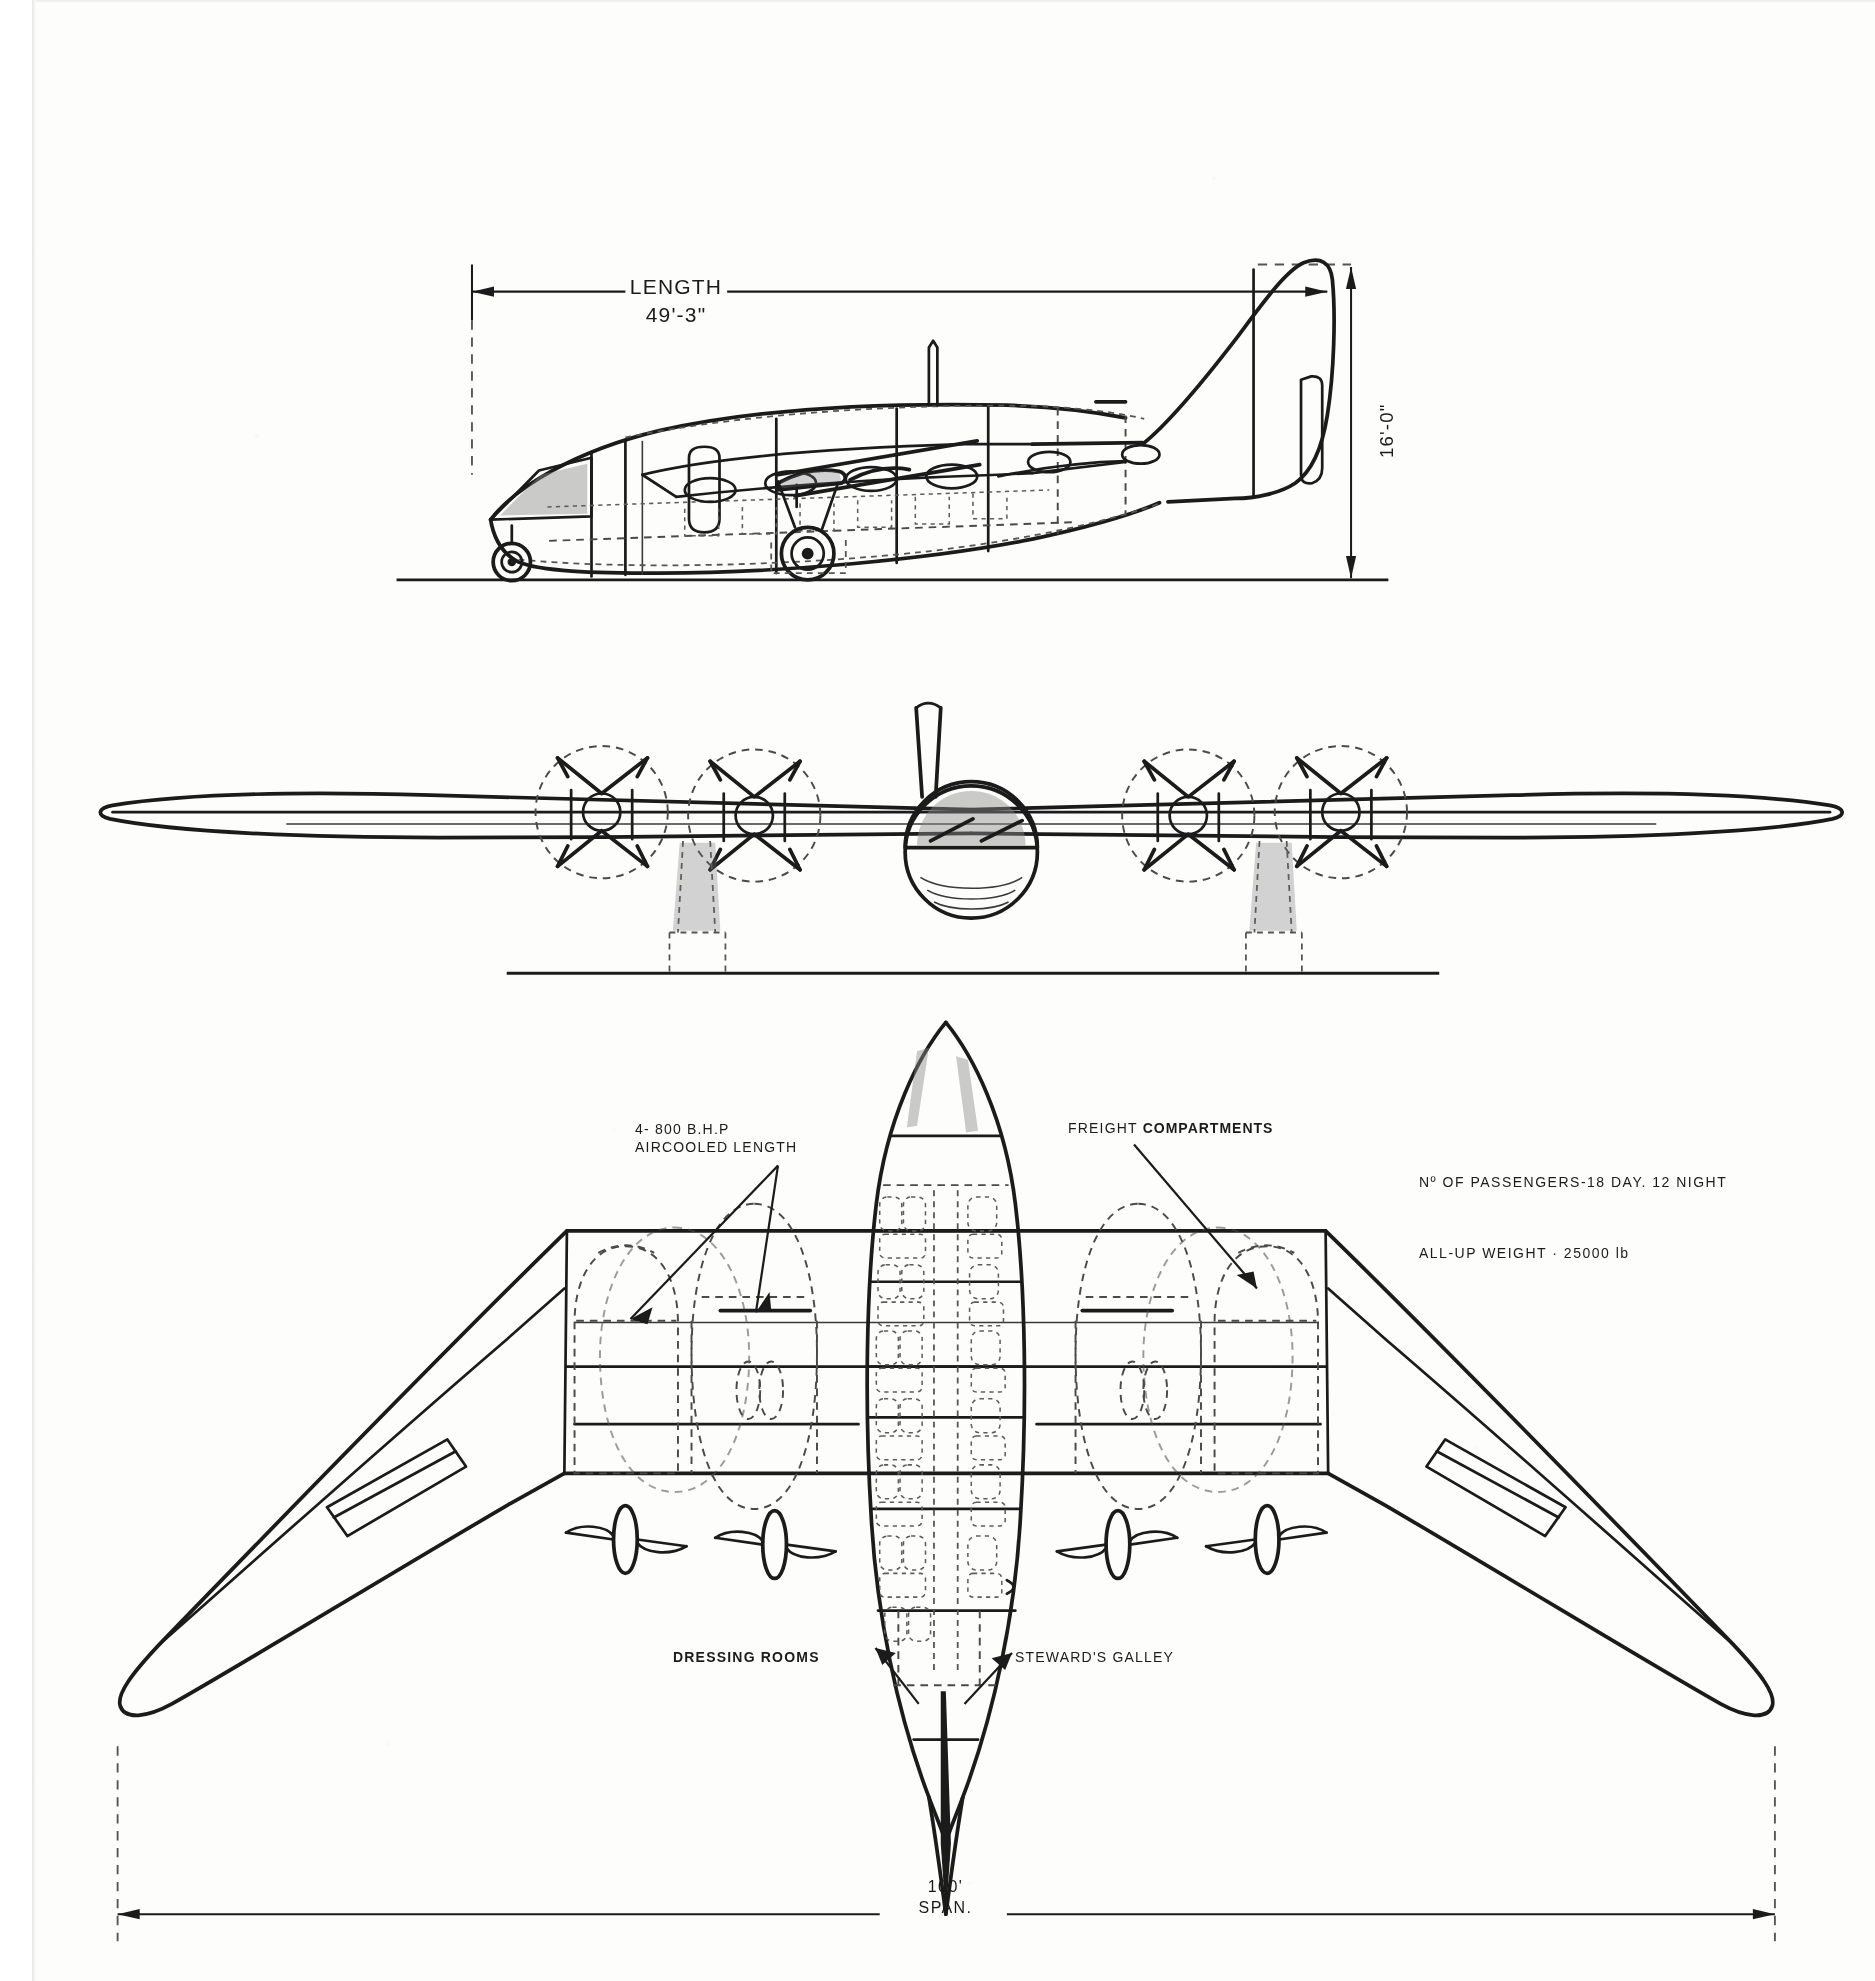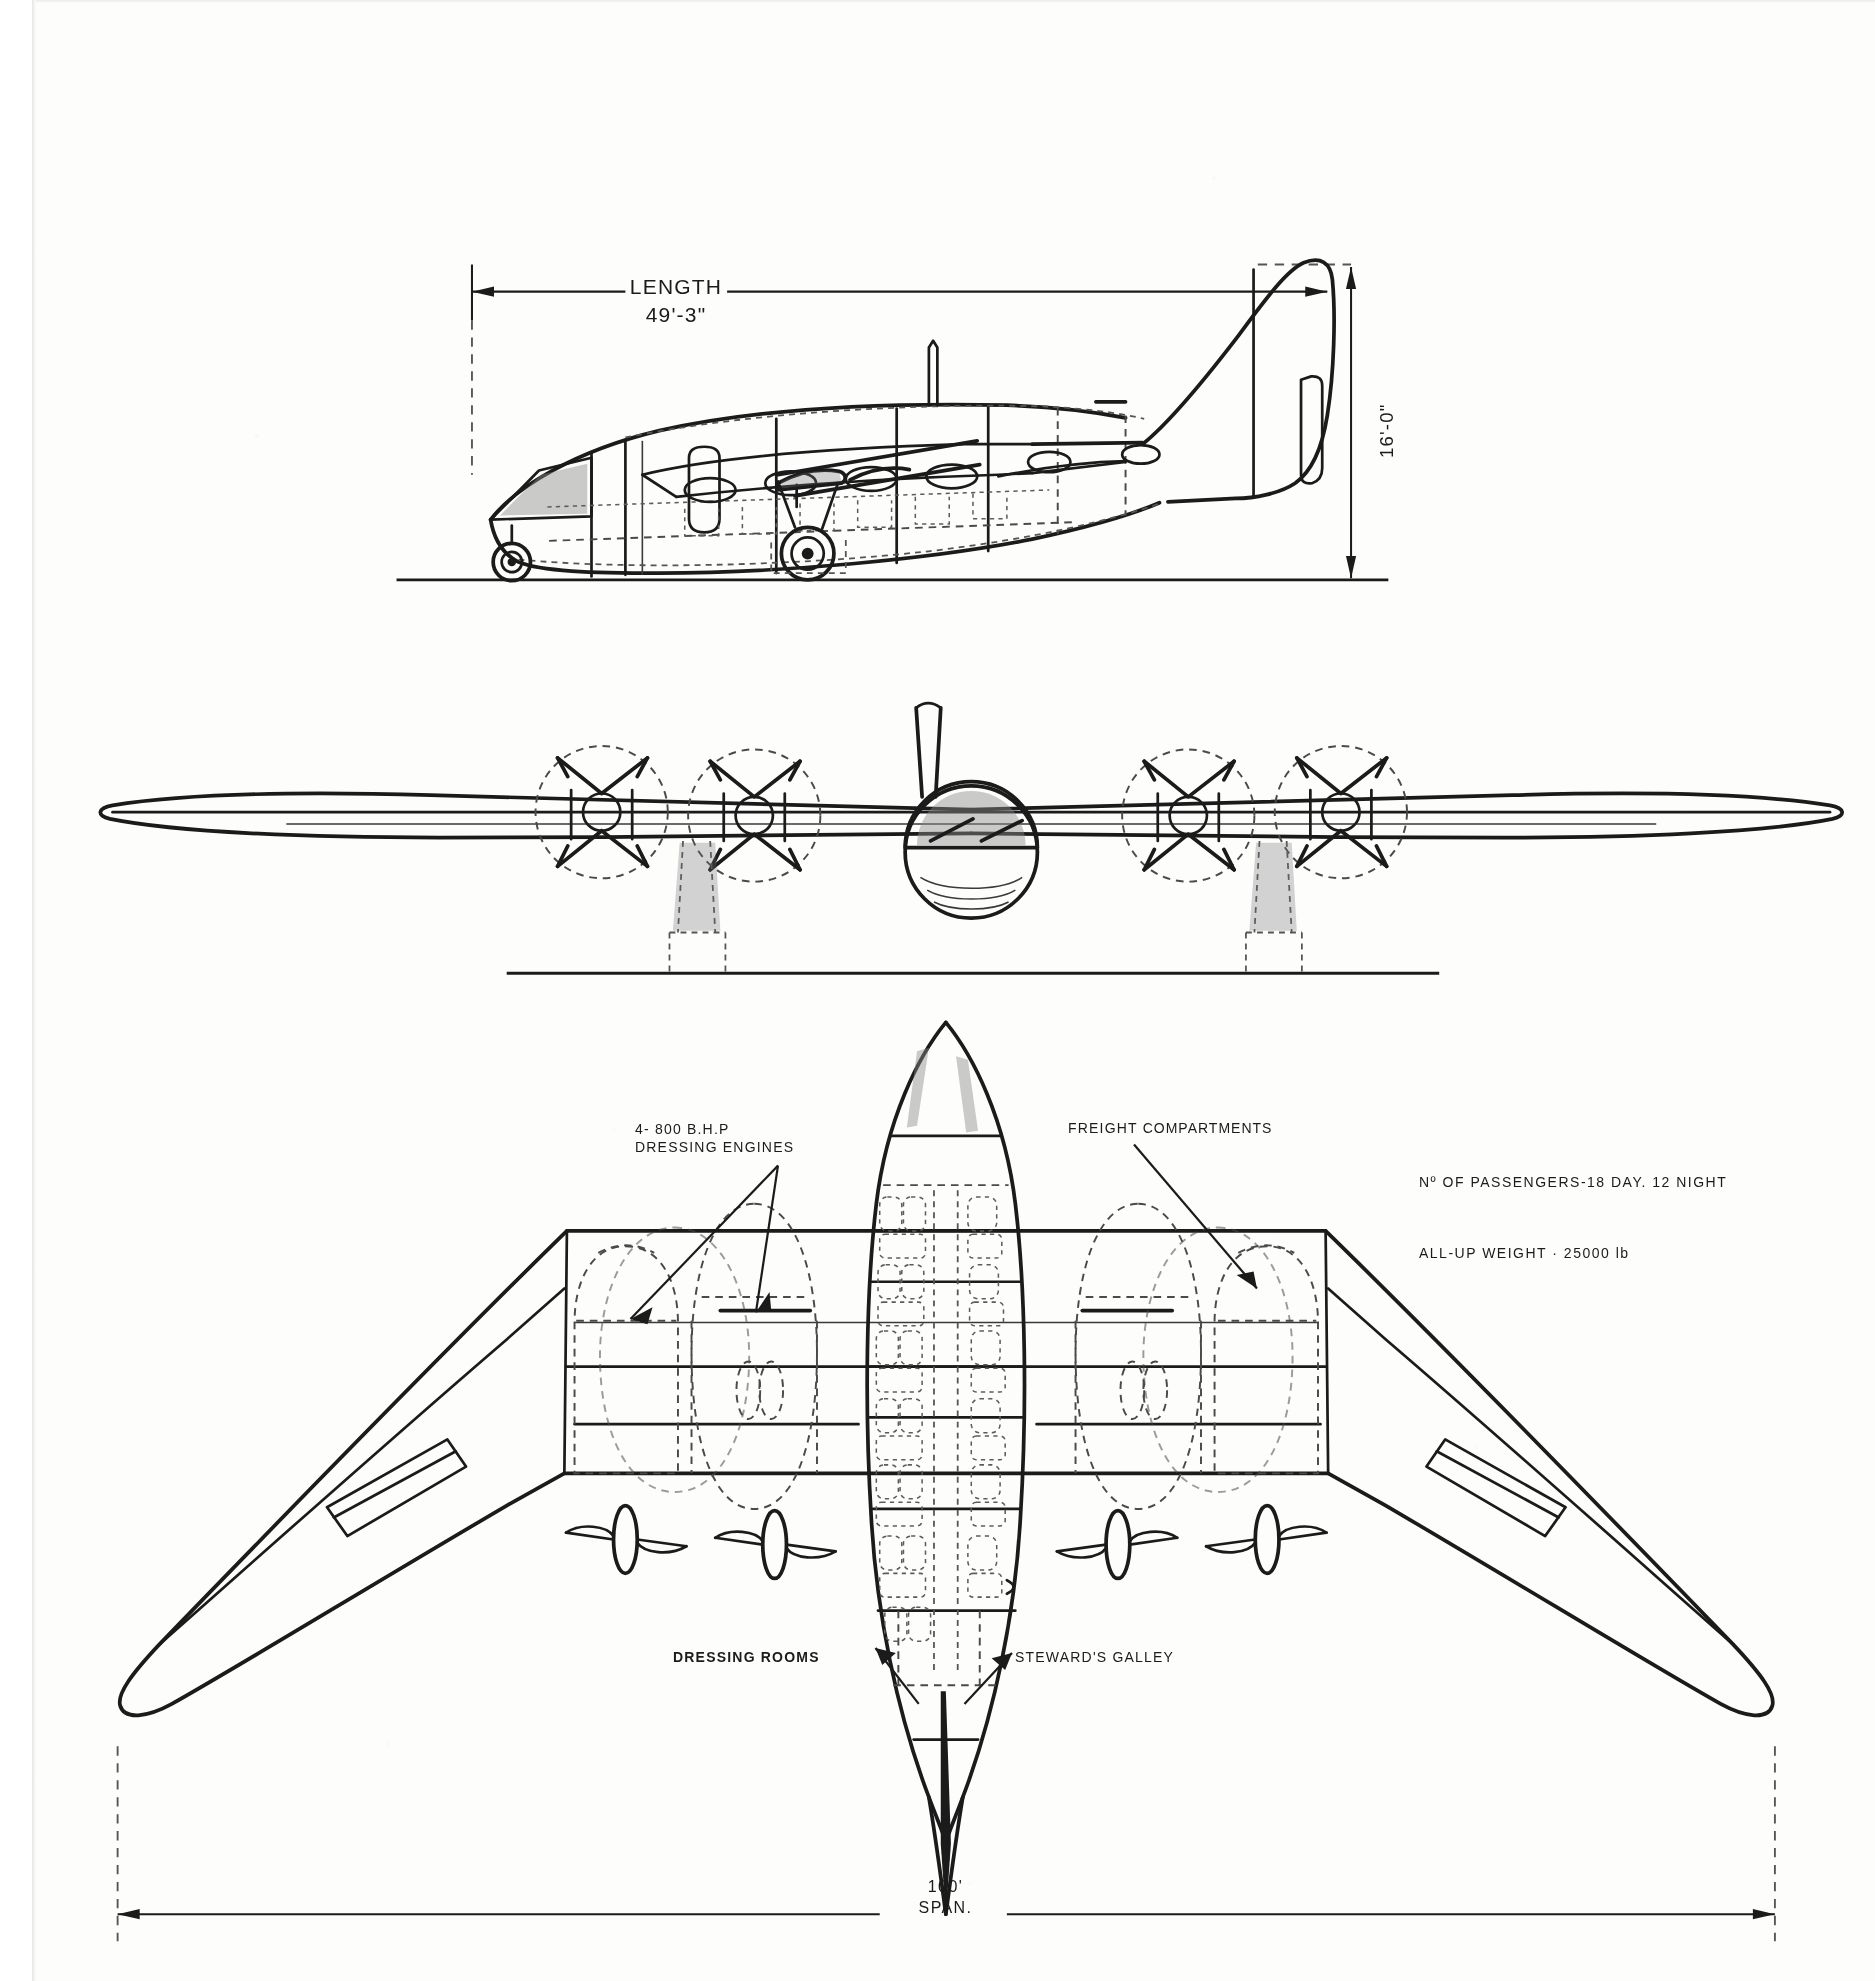--- a/index.html
+++ b/index.html
@@ -63,21 +63,21 @@
   .dim-label { font-size: 21px; text-align: center; }
   .ann { font-size: 14px; }
   .spec { font-size: 14px; letter-spacing: 1.5px; }
   .span-label { font-size: 16px; text-align: center; letter-spacing: 1.4px; }
   .rot-label {
     font-size: 18.6px;
     transform: rotate(-90deg);
     transform-origin: left top;
     letter-spacing: 1.2px;
   }
-  .bold-seg { font-weight: normal; letter-spacing: 1px; }
+  .bold-seg { font-weight: bold; letter-spacing: 1px; }
 </style>
 </head>
 <body>
 
 <div id="sheet">
 
   <div id="edge-top"></div>
   <div id="edge-left"></div>
 
   <svg class="draw" viewBox="0 0 2213 2338">
@@ -501,21 +501,21 @@
 
   <div class="lbl dim-label" style="left:593px; top:273px; width:102px;">
     <div>LENGTH</div>
     <div>49'-3"</div>
   </div>
 
   <div class="lbl rot-label" style="left:1343px; top:458px;">16'-0"</div>
 
   <div class="lbl ann" style="left:603px; top:1120px; text-align:left;">
     <div>4- 800 B.H.P</div>
-    <div>DRESSING ENGINES</div>
+    <div>AIRCOOLED LENGTH</div>
   </div>
 
   <div class="lbl ann" style="left:1036px; top:1119px;">
     <span>FREIGHT </span><span class="bold-seg">COMPARTMENTS</span>
   </div>
 
   <div class="lbl spec" style="left:1387px; top:1173px;">Nº OF PASSENGERS-18 DAY. 12 NIGHT</div>
   <div class="lbl spec" style="left:1387px; top:1244px;">ALL-UP WEIGHT · 25000 lb</div>
 
   <div class="lbl ann" style="left:641px; top:1648px;font-weight:bold;">DRESSING ROOMS</div>

